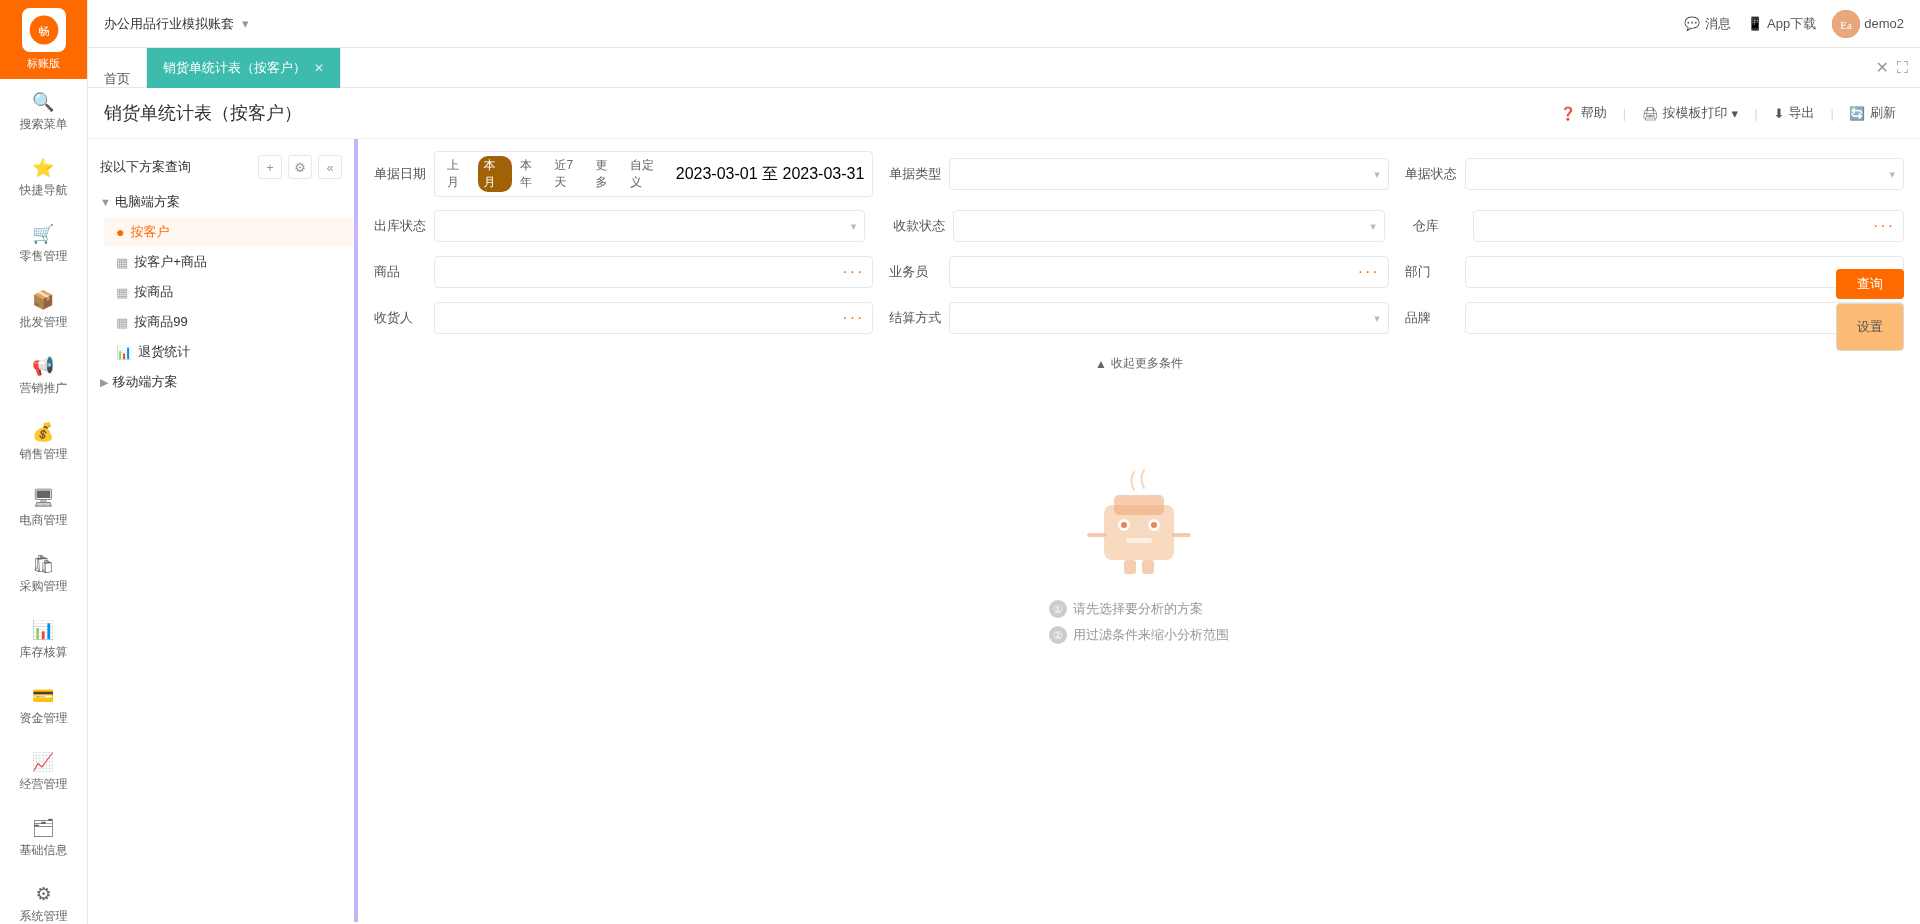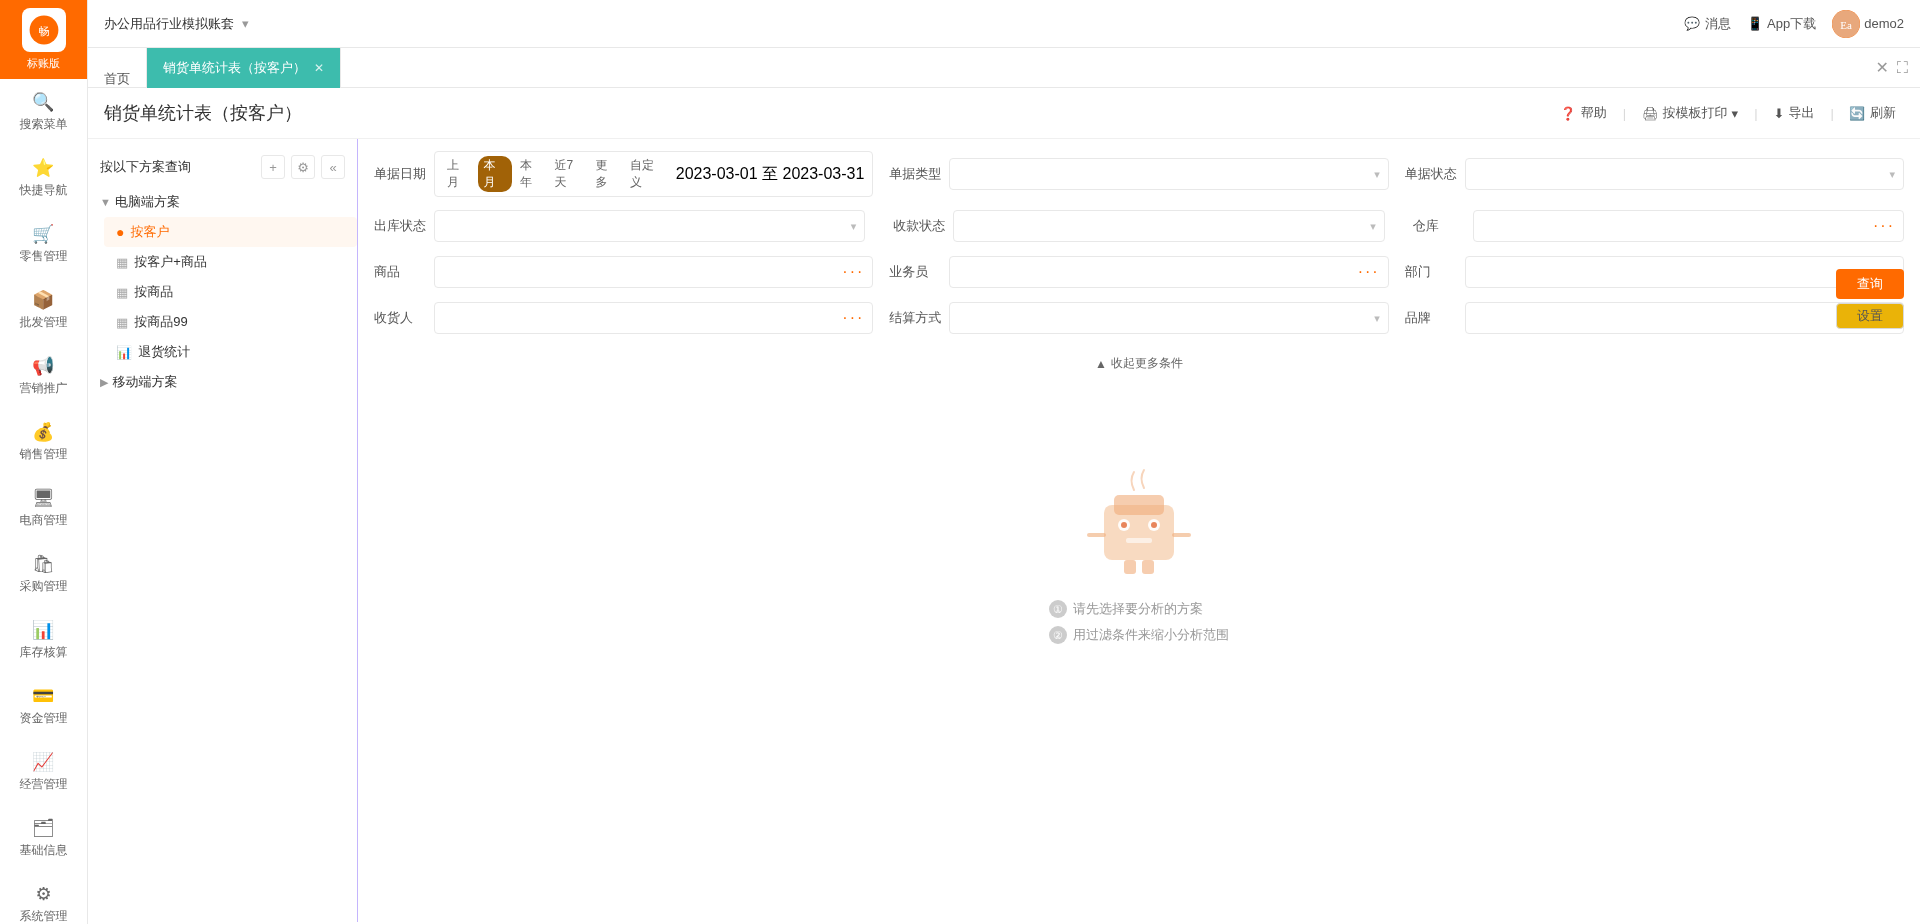--- a/index.html
+++ b/index.html
@@ -38,21 +38,21 @@
 
     
     .page-content { flex: 1; overflow-y: auto; background: #f5f5f5; padding: 0; }
     .page-inner { background: #fff; margin: 0; min-height: 100%; }
     .page-header { padding: 12px 16px; display: flex; align-items: center; justify-content: space-between; border-bottom: 1px solid #f0f0f0; }
     .page-title { font-size: 18px; color: #333; font-weight: 500; }
     .page-actions { display: flex; align-items: center; gap: 8px; }
     .action-btn { display: flex; align-items: center; gap: 4px; color: #555; cursor: pointer; font-size: 13px; padding: 4px 8px; }
     .action-btn.export { }
     .action-btn-divider { color: #d9d9d9; }
-    .left-panel { width: 270px; background: #fff; border-right: 1px solid #c4b5fd; flex-shrink: 0; padding: 8px 0; }
+    .left-panel { width: 270px; background: #fff; border-right: 4px solid #c4b5fd; flex-shrink: 0; padding: 8px 0; }
     .panel-header { display: flex; align-items: center; justify-content: space-between; padding: 8px 12px; }
     .panel-title { color: #333; font-size: 13px; font-weight: 500; }
     .panel-actions { display: flex; align-items: center; gap: 6px; }
     .panel-icon-btn { width: 24px; height: 24px; display: flex; align-items: center; justify-content: center; cursor: pointer; color: #999; border: 1px solid #e8e8e8; border-radius: 3px; font-size: 13px; }
     .tree-section { }
     .tree-parent { display: flex; align-items: center; padding: 6px 12px; cursor: pointer; color: #333; font-size: 13px; }
     .tree-arrow { margin-right: 4px; color: #999; font-size: 11px; }
     .tree-children { padding-left: 16px; }
     .tree-child { display: flex; align-items: center; padding: 6px 12px; cursor: pointer; color: #333; font-size: 13px; border-radius: 4px; }
     .tree-child.active { color: #ff6a00; background: #fff7f0; }
@@ -71,21 +71,21 @@
     .select-control { flex: 1; border: 1px solid #e8e8e8; border-radius: 4px; padding: 4px 8px; background: #fff; cursor: pointer; display: flex; align-items: center; justify-content: space-between; min-height: 32px; }
     .select-placeholder { color: #bbb; font-size: 13px; }
     .select-arrow { color: #bbb; font-size: 11px; }
     .input-control { flex: 1; border: 1px solid #e8e8e8; border-radius: 4px; padding: 4px 8px; background: #fff; display: flex; align-items: center; justify-content: flex-end; min-height: 32px; cursor: pointer; }
     .input-dots { color: #ff6a00; font-size: 16px; letter-spacing: 2px; }
     .collapse-bar { display: flex; align-items: center; justify-content: center; padding: 8px 0; cursor: pointer; color: #666; font-size: 12px; gap: 4px; margin-top: 4px; }
 
     
     .query-buttons { position: absolute; right: 16px; top: 130px; display: flex; flex-direction: column; gap: 4px; }
     .btn-query { background: #ff6a00; color: #fff; border: none; border-radius: 4px; padding: 6px 20px; font-size: 13px; cursor: pointer; }
-    .btn-reset { background: #eab308; color: #555; border: 1px solid #d9d9d9; border-radius: 4px; padding: 3px 20px; font-size: 13px; cursor: pointer; }
+    .btn-reset { background: #fdba74; color: #555; border: 1px solid #d9d9d9; border-radius: 4px; padding: 14px 20px; font-size: 13px; cursor: pointer; }
 
     
     .empty-state { display: flex; flex-direction: column; align-items: center; justify-content: center; padding: 80px 0; }
     .empty-icon { width: 120px; height: 120px; margin-bottom: 20px; }
     .empty-tips { color: #999; font-size: 13px; }
     .empty-tip { display: flex; align-items: center; gap: 6px; margin-bottom: 8px; }
     .tip-num { width: 18px; height: 18px; border-radius: 50%; background: #ccc; color: #fff; font-size: 11px; display: flex; align-items: center; justify-content: center; flex-shrink: 0; }
 
     .content-body { display: flex; overflow: hidden; height: calc(924px - 48px - 40px - 53px); }
   </style>

